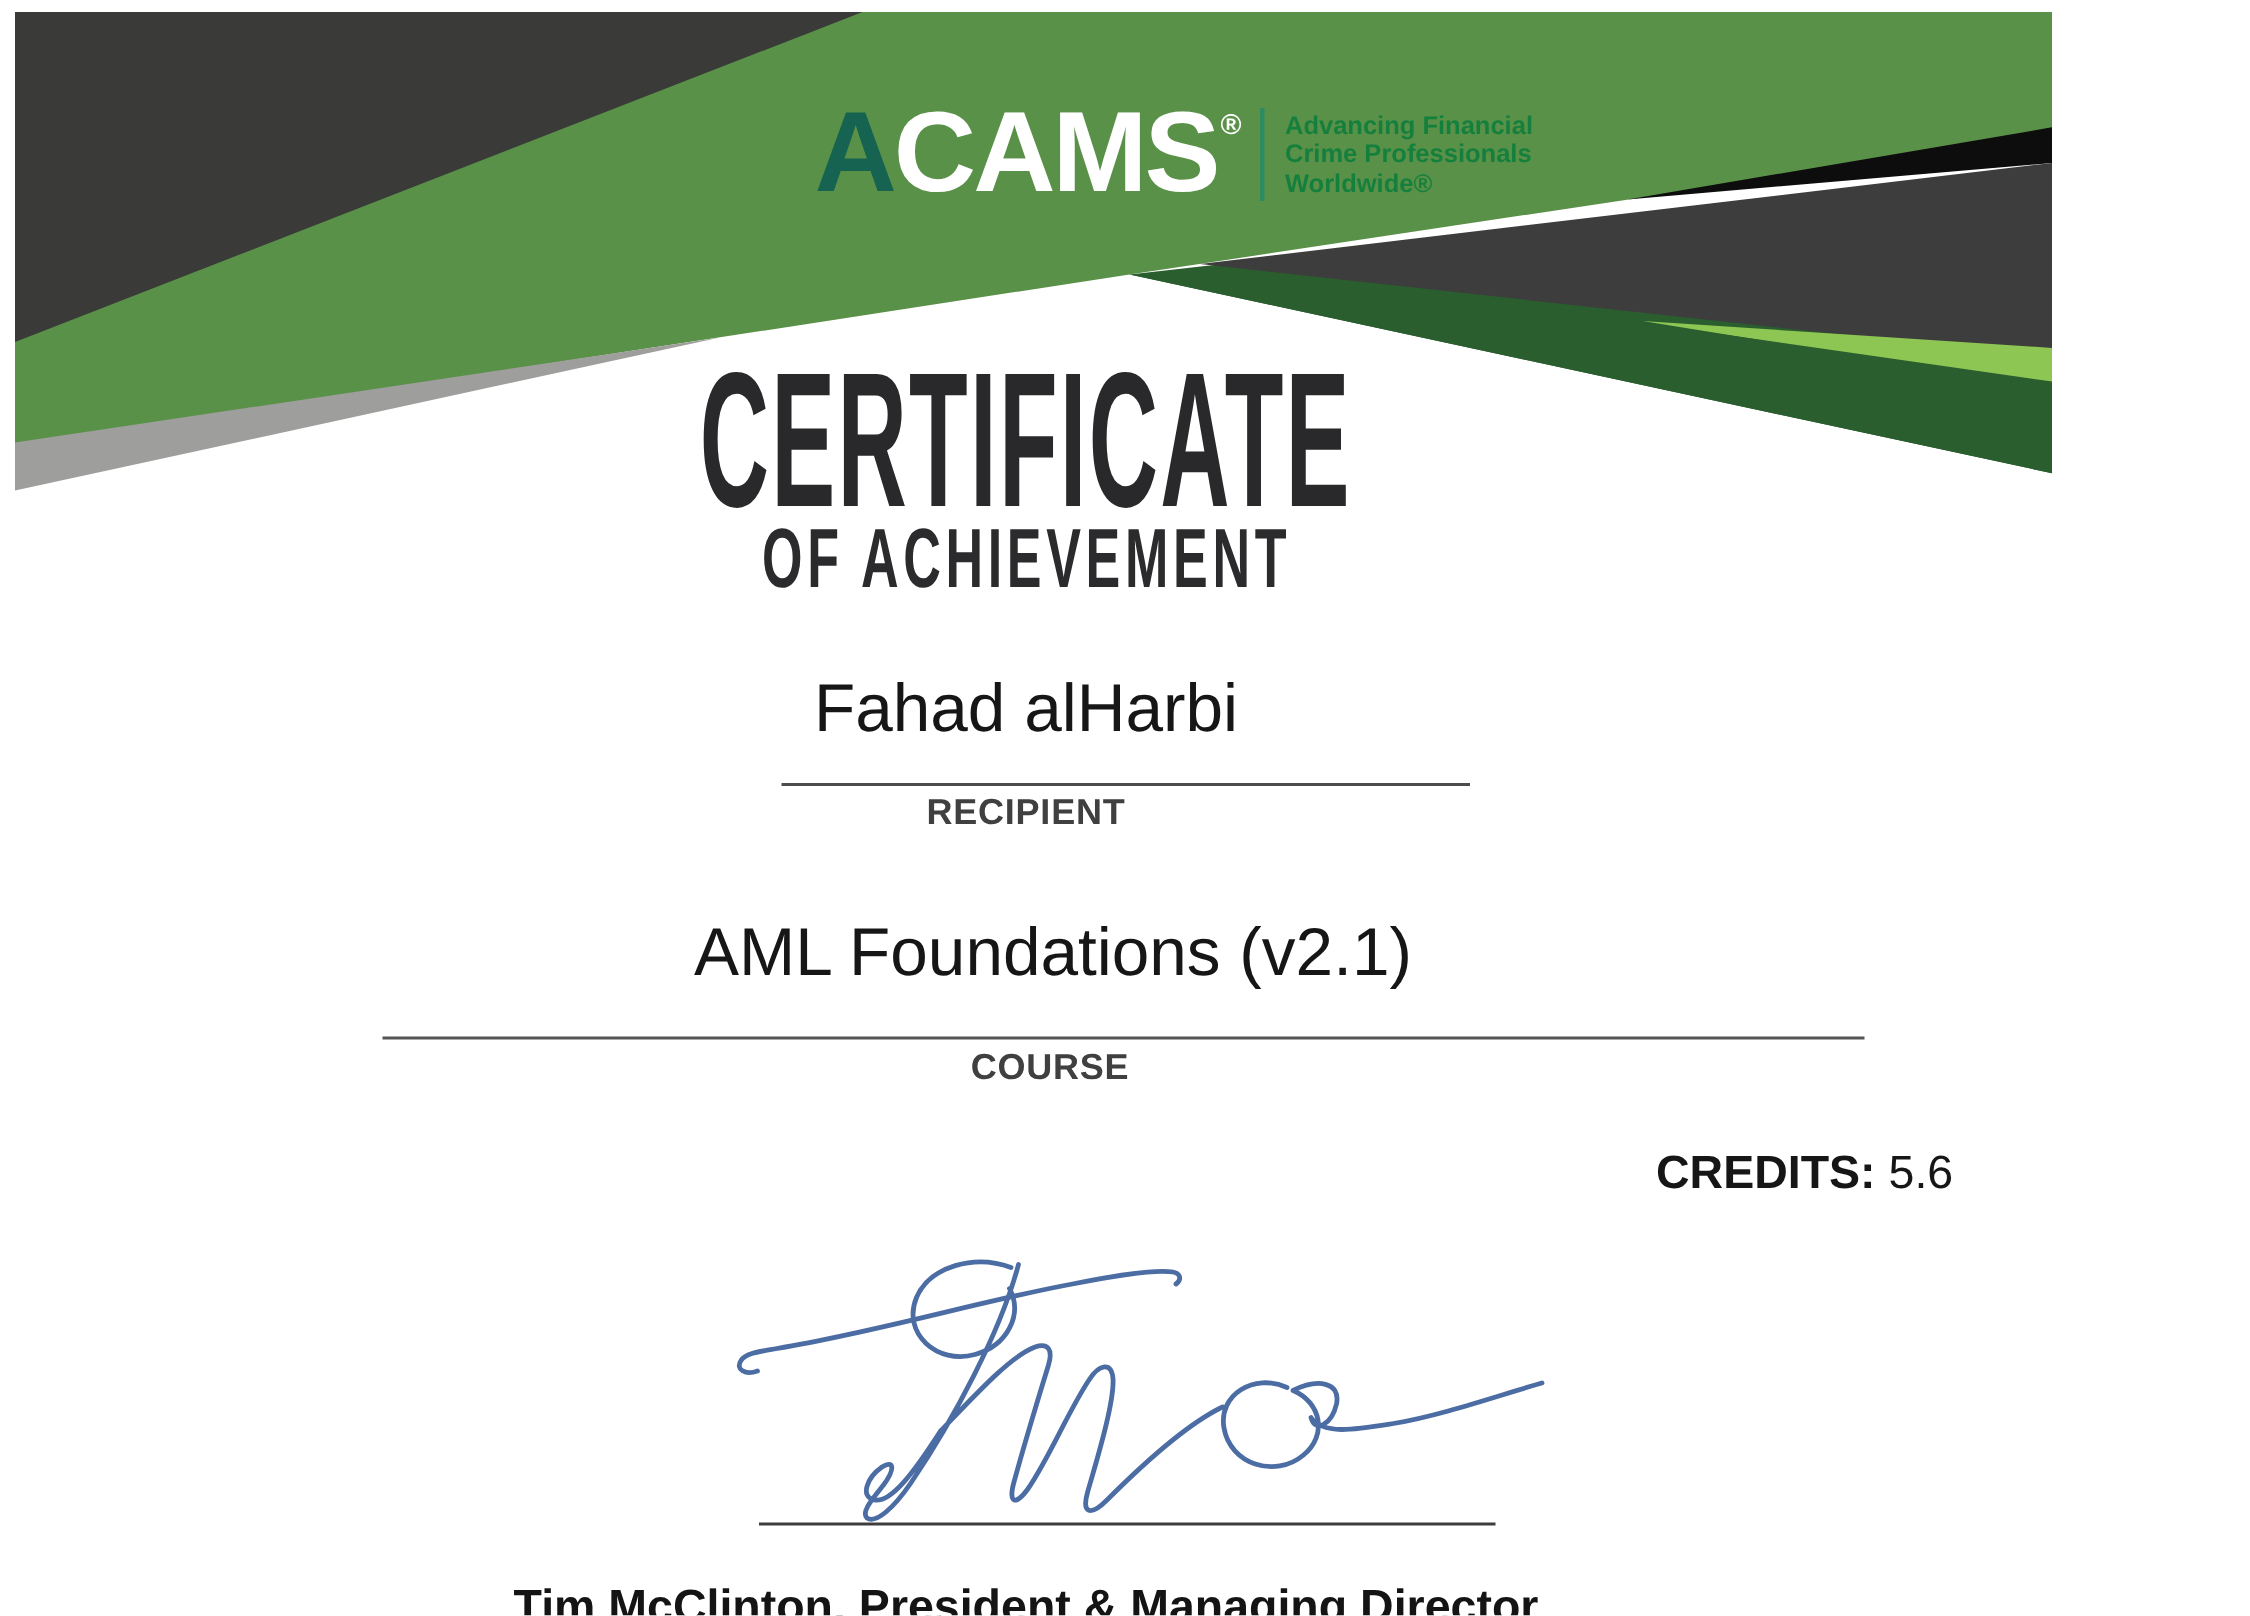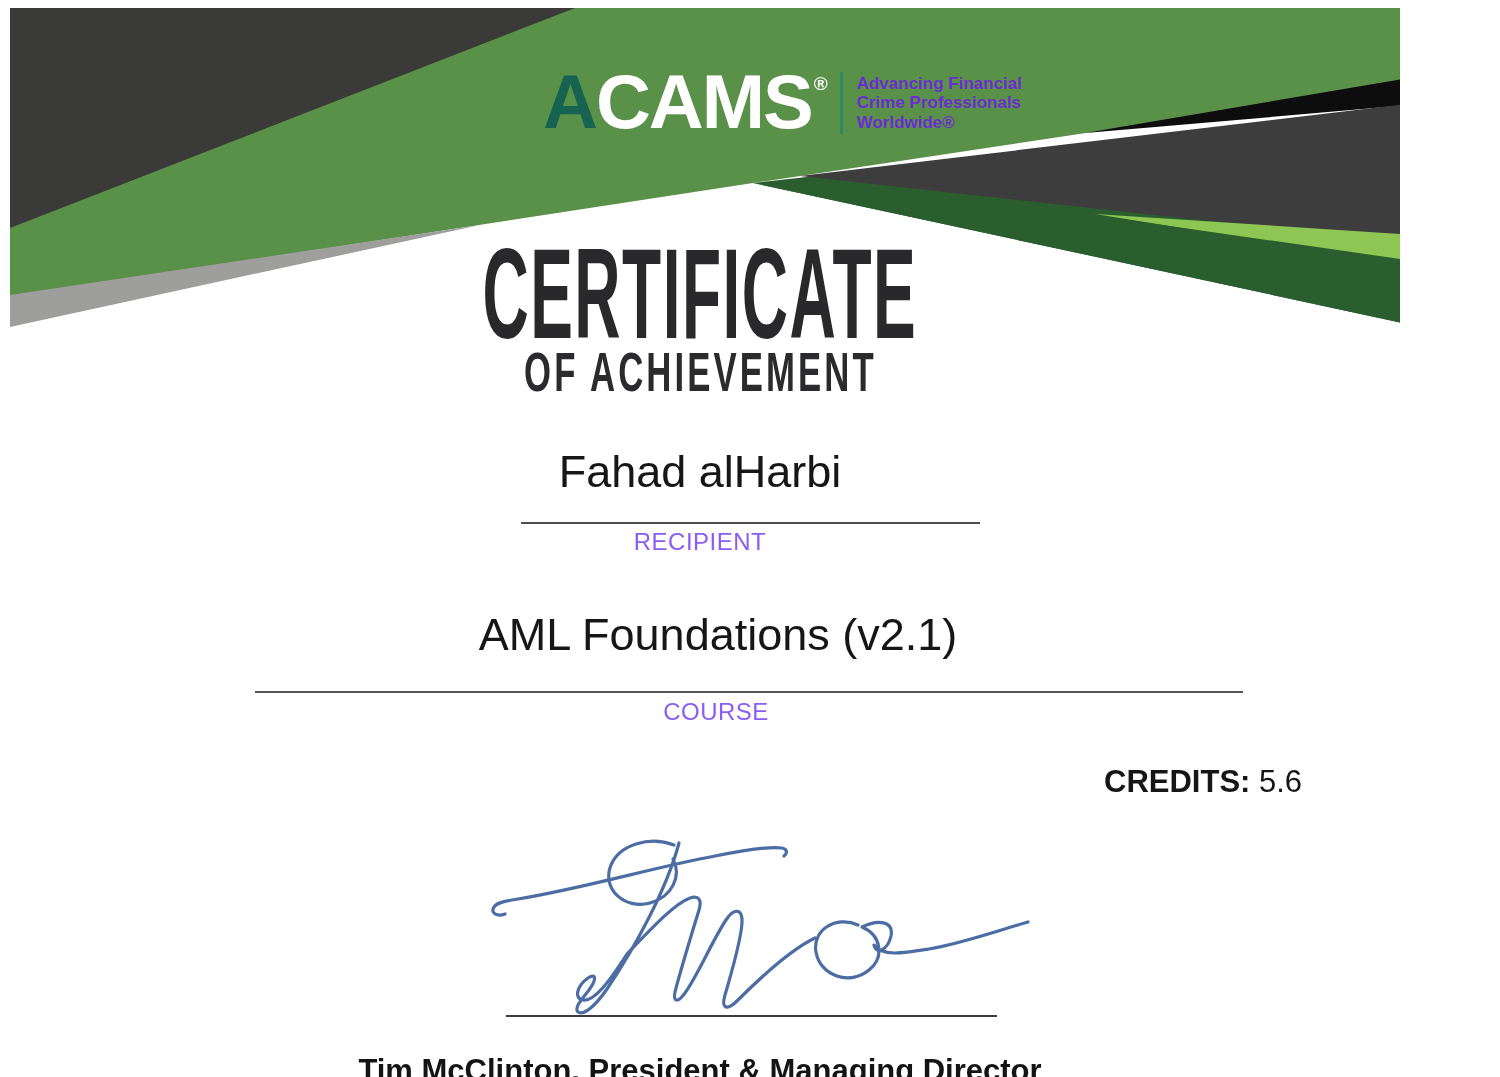--- a/index.html
+++ b/index.html
@@ -2,21 +2,20 @@
 <html><head>
 <meta charset="utf-8">
 <style>
   html,body{margin:0;padding:0;background:#ffffff;}
   .page{
     position:relative;
     width:1368px;height:1077px;
     background:#ffffff;
     overflow:hidden;
     font-family:"Liberation Sans", sans-serif;
-    padding-left:32px;
   }
   
   .banner-svg{position:absolute;left:0;top:0;display:block;}
   .logo{
     position:absolute;left:543px;top:64px;
     display:flex;align-items:flex-start;
   }
   .brand{
     font-size:76px;font-weight:700;line-height:76px;letter-spacing:-2px;
     color:#ffffff;white-space:nowrap;
@@ -38,21 +37,21 @@
     top:344px;font-size:56px;font-weight:700;color:#2b2b2d;line-height:1;
   }
   .title-sub .squeeze{display:inline-block;transform:scaleX(0.62);transform-origin:center;letter-spacing:5px;white-space:nowrap;}
   .big-value{font-size:45px;font-weight:400;color:#161616;line-height:1.1;text-align:right;}
   .name-line{top:447px;}
   .course-line{top:610px;margin-left:36px;}
   .rule{position:absolute;height:0;border-top:2px solid #4c4c4c;}
   .rule-recipient{left:521px;width:459px;top:522px;}
   .rule-course{left:255px;width:988px;top:691px;border-top-color:#555555;}
   .rule-sign{left:506px;width:491px;top:1015px;border-top-color:#3d3d3d;}
-  .small-label{font-size:24px;font-weight:400;color:#8b5cf6;letter-spacing:0.5px;line-height:1;}
+  .small-label{font-size:24px;font-weight:700;color:#404040;letter-spacing:0.5px;line-height:1;}
   .recipient-label{top:530px;}
   .course-label{top:700px;margin-left:32px;}
   .meta{position:absolute;top:766px;font-size:31px;color:#161616;white-space:nowrap;line-height:1;}
   .meta .lbl{font-weight:700;}
   .meta-date{left:217px;}
   .meta-credits{left:1104px;}
   .signature-svg{position:absolute;left:478px;top:818px;display:block;}
   .signer-line{top:1030px;font-size:31px;font-weight:700;color:#141414;line-height:1.1;margin-top:24px;}
 </style>
 </head>
@@ -70,21 +69,21 @@
     <polygon points="1095,214 1491,240 1491,278" fill="#8dc653"></polygon>
     <polygon points="753,183 1100,216 1491,272 1491,342" fill="#2a5e2f"></polygon>
   </svg>
 
   <div class="logo">
     <div class="brand">
       <span class="initial" style="color: rgb(22, 99, 81);">A</span><span>CAMS</span>
     </div>
     <div class="brand-reg">®</div>
     <div class="logo-divider" id="logo-divider" style="background: rgb(46, 138, 96);"></div>
-    <div class="tagline" id="tagline" style="color: #6d28d9;">
+    <div class="tagline" id="tagline" style="color: #15803d;">
       <div>Advancing Financial</div>
       <div>Crime Professionals</div>
       <div>Worldwide®</div>
     </div>
   </div>
 
   <div class="center-line title-main">
     <span class="squeeze">CERTIFICATE</span>
   </div>
   <div class="center-line title-sub">

